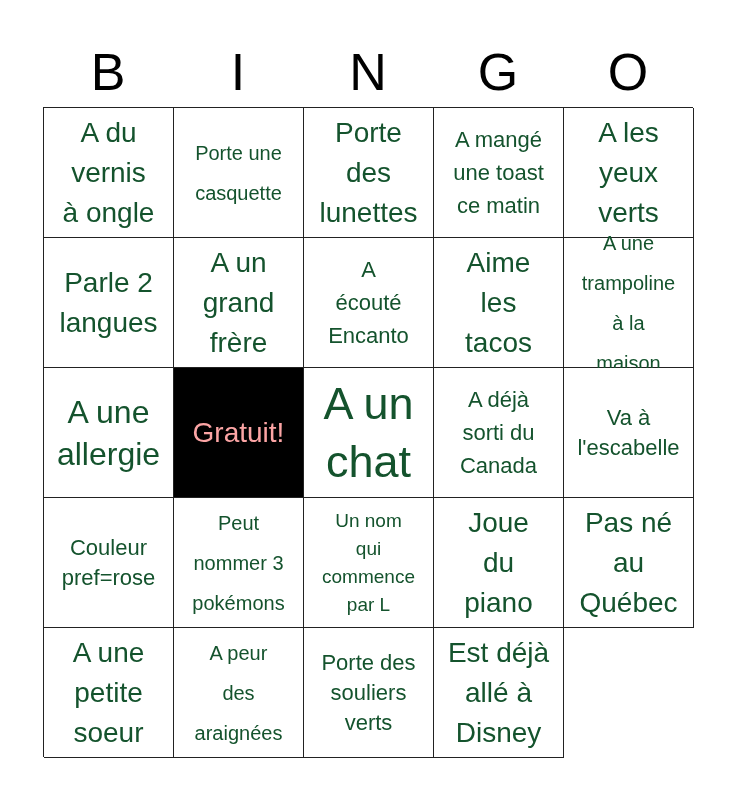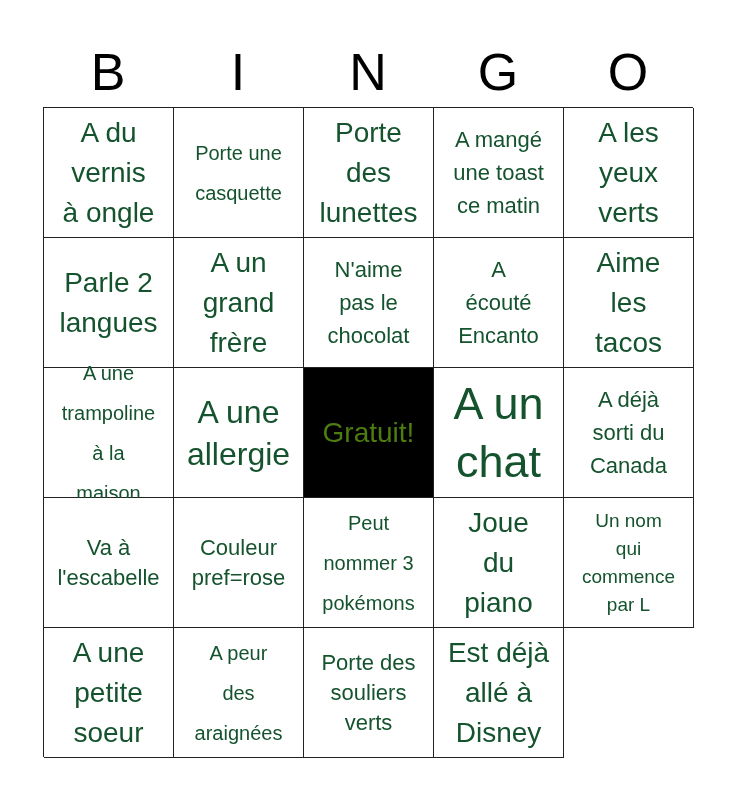--- a/index.html
+++ b/index.html
@@ -6,21 +6,21 @@
   body { width:736px; height:800px; position:relative; overflow:hidden;
          font-family:"Liberation Sans", sans-serif; color:#000; }
   .header { position:absolute; left:43px; top:40px; width:650px; height:64px; display:flex; }
   .header .letter { width:130px; text-align:center; font-size:52px; line-height:64px; }
   .grid { position:absolute; left:43px; top:107px; width:650px; height:650px;
           display:grid; grid-template-columns:repeat(5,130px); grid-template-rows:repeat(5,130px);
           border-top:1px solid #222; border-left:1px solid #222; box-sizing:border-box; }
   .cell { border-right:1px solid #222; border-bottom:1px solid #222; box-sizing:border-box;
           display:flex; align-items:center; justify-content:center; text-align:center;
           padding:0 4px; white-space:pre-line; background:#fff; color:#14532d; }
-  .cell.free { background:#000; color:#4d7c0f; }
+  .cell.free { background:#000; color:#fca5a5; }
   .s20 { font-size:20px; line-height:40px; }
   .s22 { font-size:22px; line-height:30px; }
   .s24 { font-size:22px; line-height:33px; }
   .s28 { font-size:28px; line-height:40px; }
   .s32 { font-size:32px; line-height:42px; }
   .s44 { font-size:45px; line-height:58px; }
   .s18 { font-size:19px; line-height:28px; }
 </style>
 </head>
 <body>
@@ -47,23 +47,20 @@
 ce matin</div>
   <div class="cell s28">A les
 yeux
 verts</div>
 
   <div class="cell s28">Parle 2
 langues</div>
   <div class="cell s28">A un
 grand
 frère</div>
-  <div class="cell s24">N'aime
-pas le
-chocolat</div>
   <div class="cell s24">A
 écouté
 Encanto</div>
   <div class="cell s28">Aime
 les
 tacos</div>
 
   <div class="cell s20">A une
 trampoline
 à la
@@ -77,28 +74,31 @@
 sorti du
 Canada</div>
 
   <div class="cell s22">Va à
 l'escabelle</div>
   <div class="cell s22">Couleur
 pref=rose</div>
   <div class="cell s20">Peut
 nommer 3
 pokémons</div>
-  <div class="cell s28">Joue
-du
-piano</div>
   <div class="cell s18">Un nom
 qui
 commence
 par L</div>
+  <div class="cell s28">Joue
+du
+piano</div>
 
+  <div class="cell s28">Pas né
+au
+Québec</div>
   <div class="cell s28">A une
 petite
 soeur</div>
   <div class="cell s20">A peur
 des
 araignées</div>
   <div class="cell s22">Porte des
 souliers
 verts</div>
   <div class="cell s28">Est déjà

